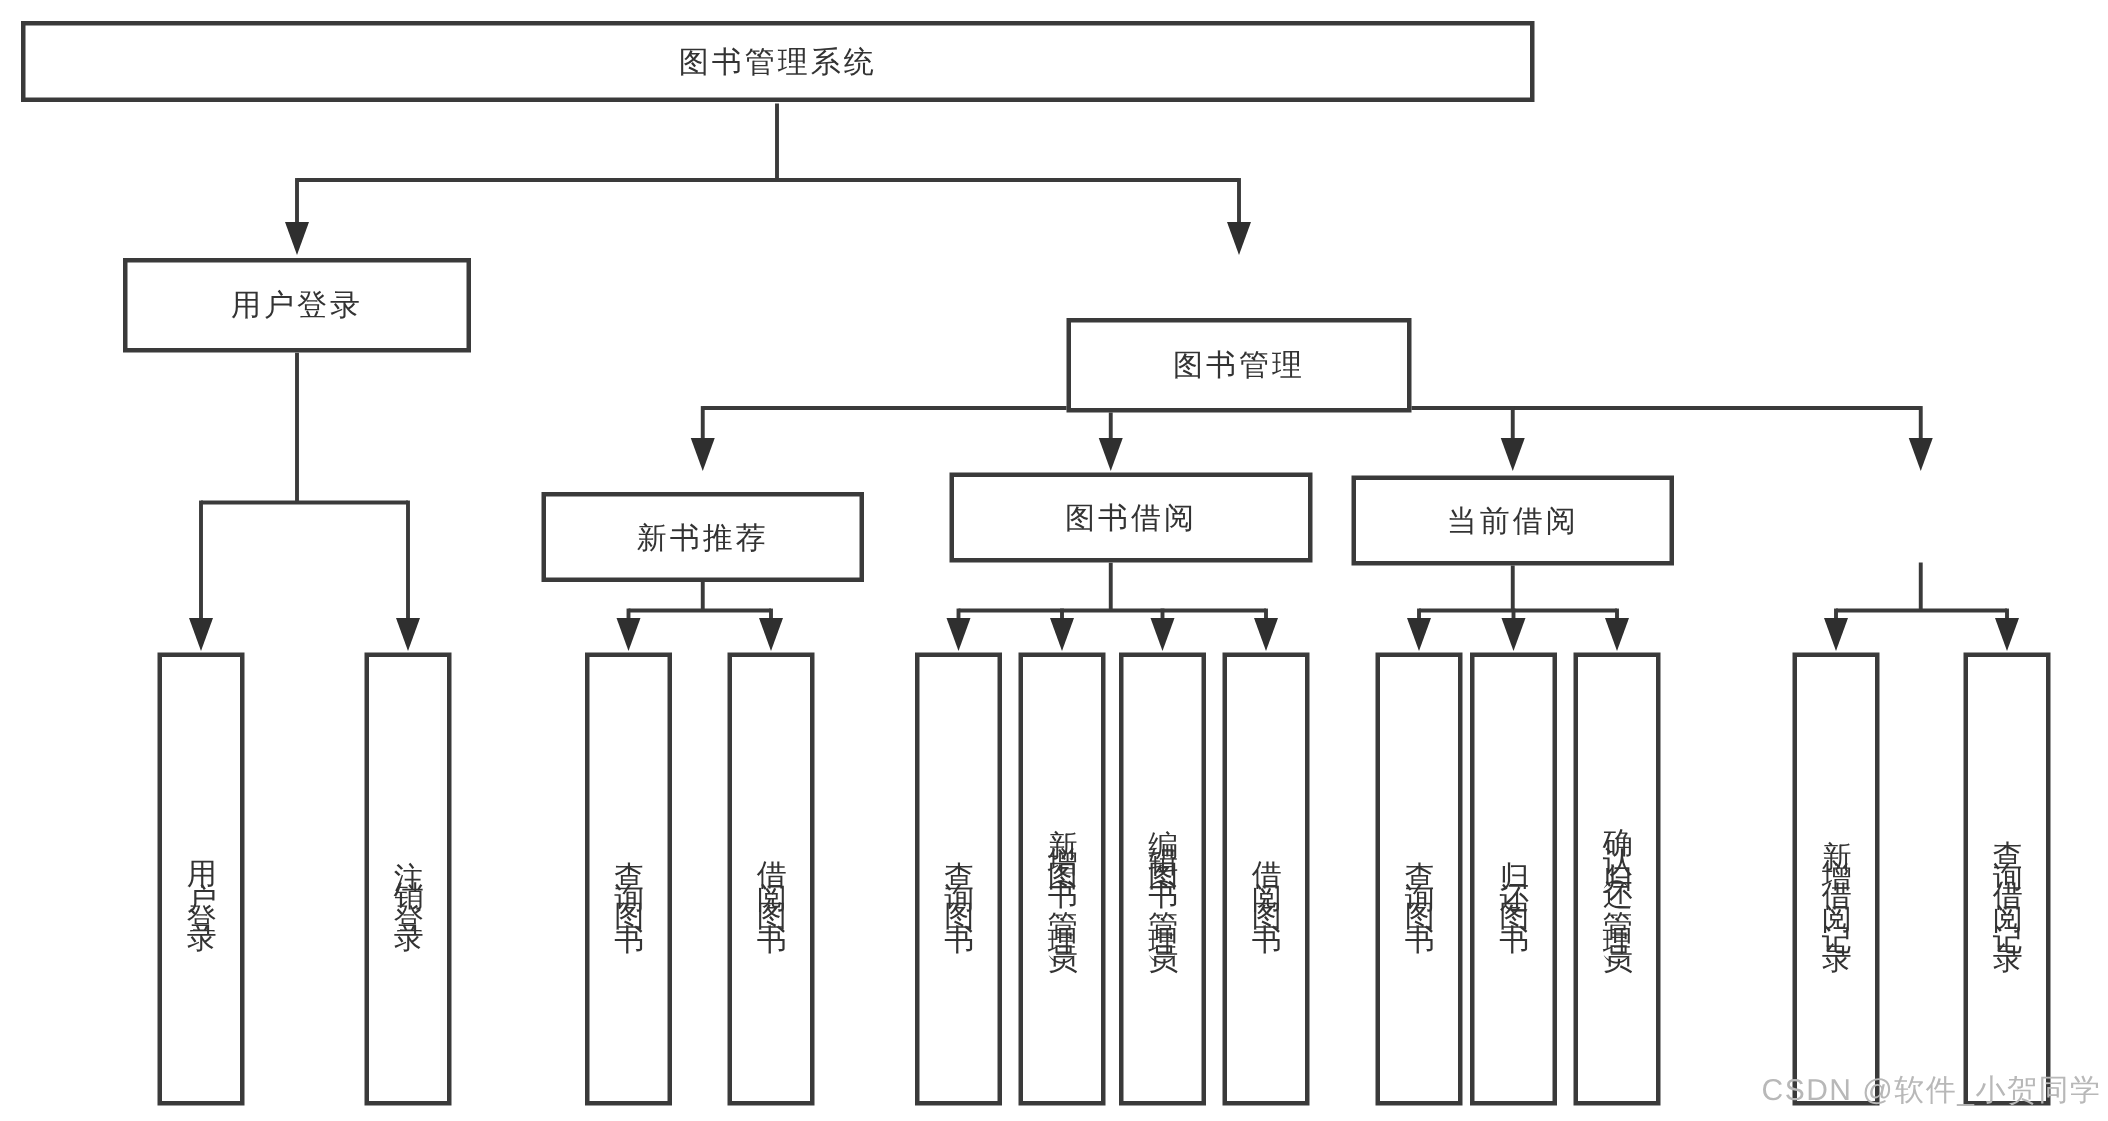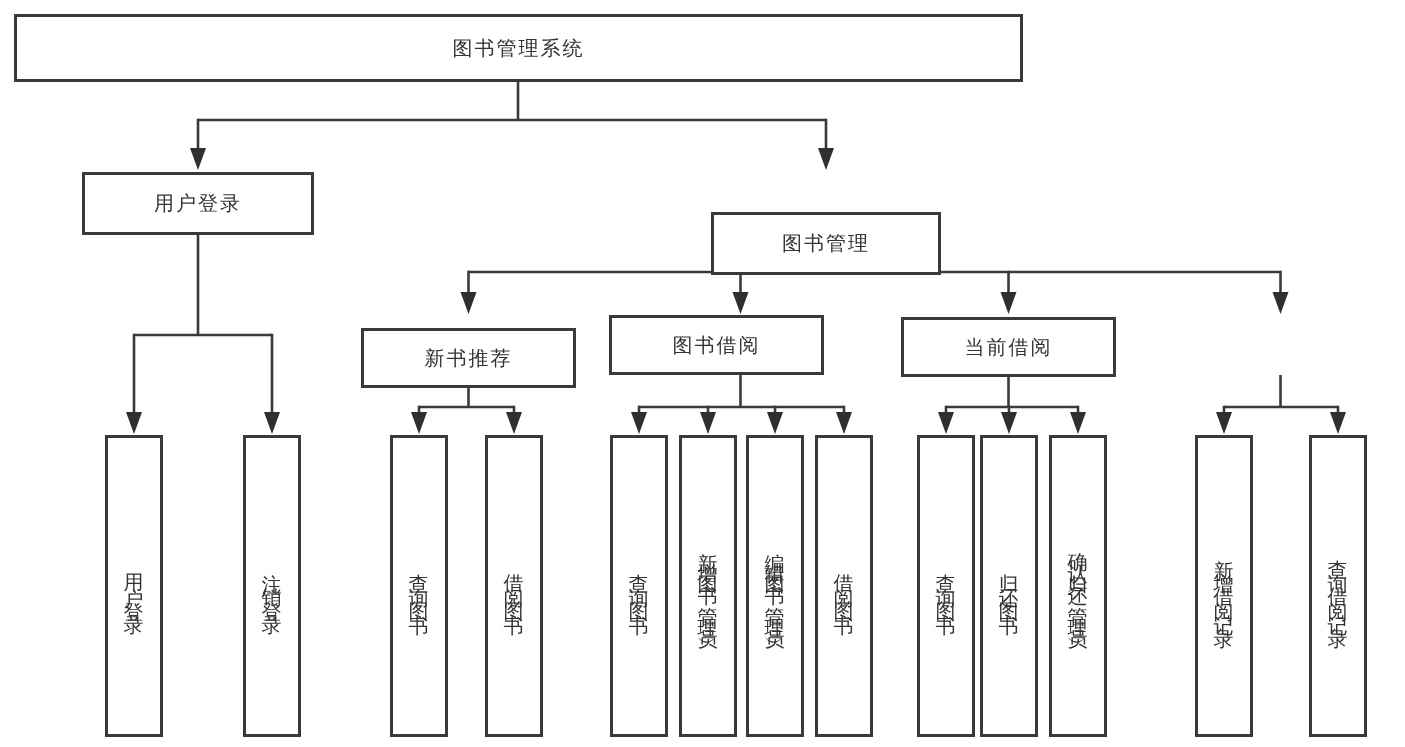--- a/index.html
+++ b/index.html
@@ -85,27 +85,27 @@
     <polygon points="1070,412 1086,412 1078,434"></polygon>
 
     <line x1="1280.5" y1="375" x2="1280.5" y2="407"></line>
     <line x1="1224" y1="407" x2="1338" y2="407"></line>
     <line x1="1224" y1="405.7" x2="1224" y2="414"></line>
     <polygon points="1216,412 1232,412 1224,434"></polygon>
     <line x1="1338" y1="405.7" x2="1338" y2="414"></line>
     <polygon points="1330,412 1346,412 1338,434"></polygon>
   </svg>
 
-  <div class="box" style="left:14px;top:14px;width:1009px;height:68px;">图书管理系统</div>
+  <div class="box" style="left:14px;top:14px;width:1009px;height:54px;">图书管理系统</div>
 
   <div class="box" style="left:82px;top:172px;width:232px;height:63px;">用户登录</div>
   <div class="box" style="left:711px;top:172px;width:230px;height:63px;margin-top:40px;">图书管理</div>
 
   <div class="box" style="left:361px;top:328px;width:215px;height:60px;">新书推荐</div>
-  <div class="box" style="left:609px;top:315px;width:215px;height:60px;">图书借阅</div>
+  <div class="box" style="left:633px;top:315px;width:242px;height:60px;">图书借阅</div>
   <div class="box" style="left:901px;top:317px;width:215px;height:60px;">当前借阅</div>
 
   <div class="box vbox" style="left:105px;top:435px;width:58px;height:302px;">
     <span class="vtext">用户登录</span>
   </div>
   <div class="box vbox" style="left:243px;top:435px;width:58px;height:302px;">
     <span class="vtext">注销登录</span>
   </div>
 
   <div class="box vbox" style="left:390px;top:435px;width:58px;height:302px;">
@@ -138,13 +138,14 @@
     <span class="vtext" style="letter-spacing:11px;">确认归还（管理员）</span>
   </div>
 
   <div class="box vbox" style="left:1195px;top:435px;width:58px;height:302px;">
     <span class="vtext">新增借阅记录</span>
   </div>
   <div class="box vbox" style="left:1309px;top:435px;width:58px;height:302px;">
     <span class="vtext">查询借阅记录</span>
   </div>
 
+  <div class="watermark">CSDN @软件_小贺同学</div>
 </div>
 
 </body></html>

